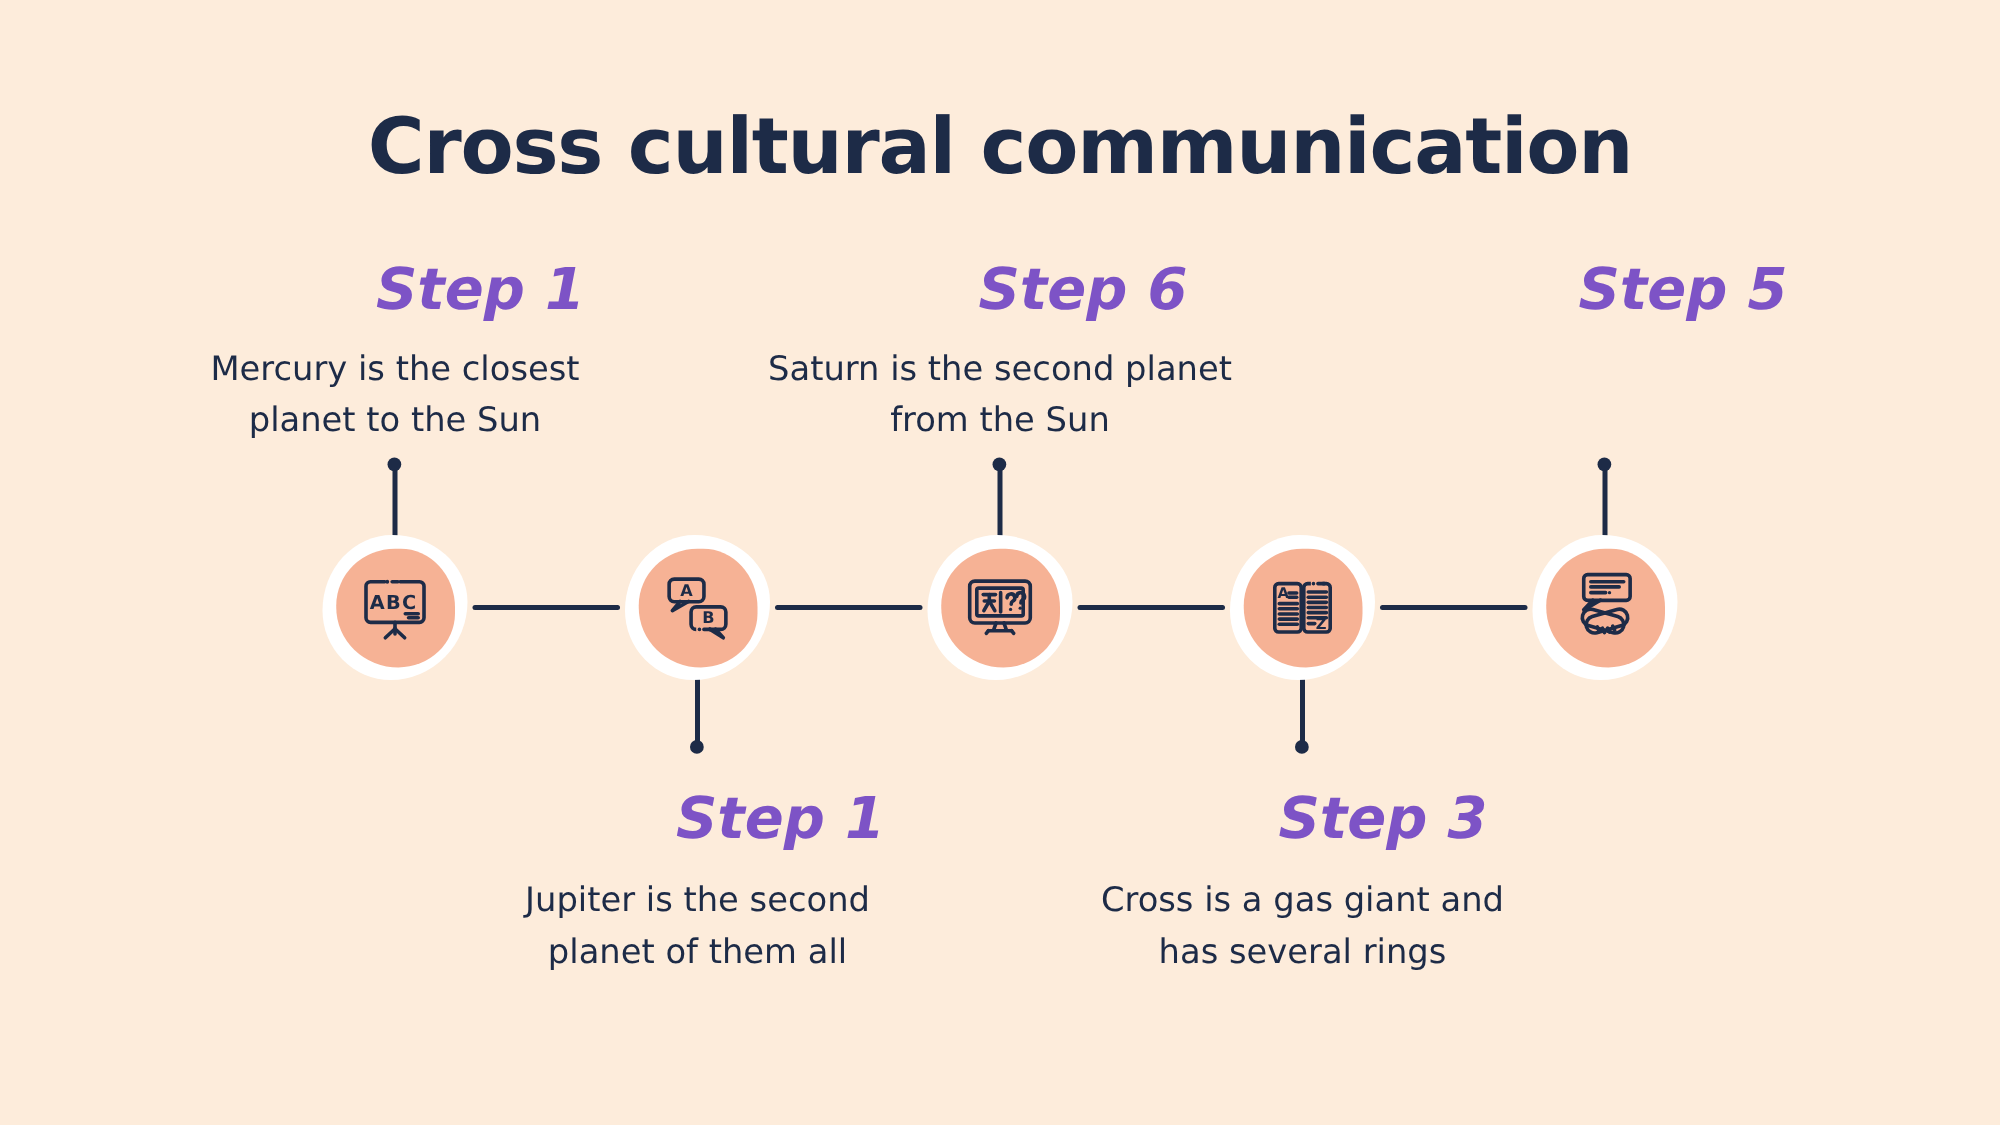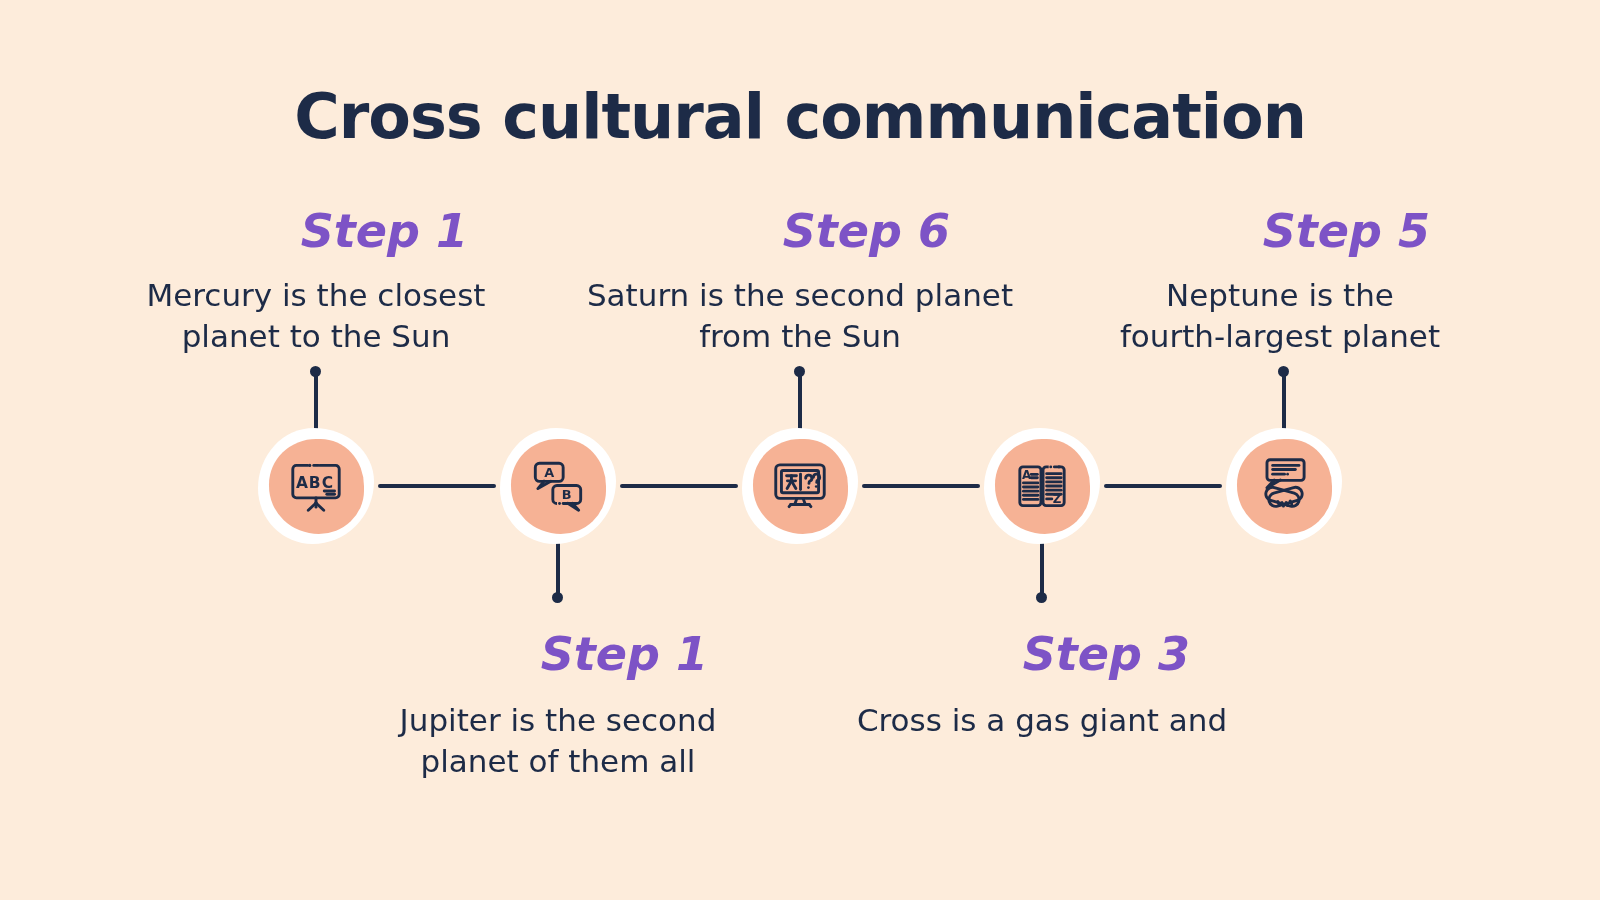--- a/index.html
+++ b/index.html
@@ -14,21 +14,21 @@
   .title {
     position:absolute; top:80px; left:0; width:1600px; text-align:center;
     font-size:62px; font-weight:bold; letter-spacing:-1px; color:var(--navy);
   }
   .step-label {
     position:absolute; width:300px; text-align:right;
     font-size:46px; font-weight:bold; font-style:italic; color:var(--purple);
   }
   .desc {
     position:absolute; width:440px; text-align:center;
-    font-size:31px; line-height:41px; color:var(--navy);
+    font-size:27px; line-height:41px; color:var(--navy);
   }
   .desc-line { white-space:nowrap; }
   .connector { position:absolute; top:484px; height:4px; background:var(--navy); border-radius:2px; }
   .stem { position:absolute; width:4px; background:var(--navy); border-radius:2px; }
   .dot { position:absolute; width:11px; height:11px; border-radius:50%; background:var(--navy); }
   .node {
     position:absolute; top:428px; width:116px; height:116px; background:var(--ring);
     border-radius:48% 52% 53% 47% / 52% 46% 54% 48%;
     display:flex; align-items:center; justify-content:center;
   }
@@ -116,24 +116,21 @@
   <div class="desc s2-desc">
     <div class="desc-line">Jupiter is the second</div>
     <div class="desc-line">planet of them all</div>
   </div>
   <div class="desc s3-desc">
     <div class="desc-line">Saturn is the second planet</div>
     <div class="desc-line">from the Sun</div>
   </div>
   <div class="desc s4-desc">
     <div class="desc-line">Cross is a gas giant and</div>
-  </div>
-  <div class="desc s5-desc">
-    <div class="desc-line">Neptune is the</div>
-    <div class="desc-line">fourth-largest planet</div>
+    <div class="desc-line">has several rings</div>
   </div>
 
   <div class="node s1-node">
     <div class="node-inner">
       <svg viewBox="0 0 64 64">
         <path class="stroke" d="M36,12 H51 A3.5,3.5 0 0 1 54.5,15.5 V40 A3.5,3.5 0 0 1 51,43.5 H13 A3.5,3.5 0 0 1 9.5,40 V15.5 A3.5,3.5 0 0 1 13,12 H24"></path>
         <circle class="fillnavy" cx="26" cy="12" r="1.5"></circle>
         <line class="stroke" x1="29.8" y1="12" x2="34.3" y2="12"></line>
         <text x="31" y="33.5" text-anchor="middle" font-size="15" font-weight="bold" letter-spacing="1">ABC</text>
         <line class="stroke" x1="40" y1="36.8" x2="50" y2="36.8"></line>

